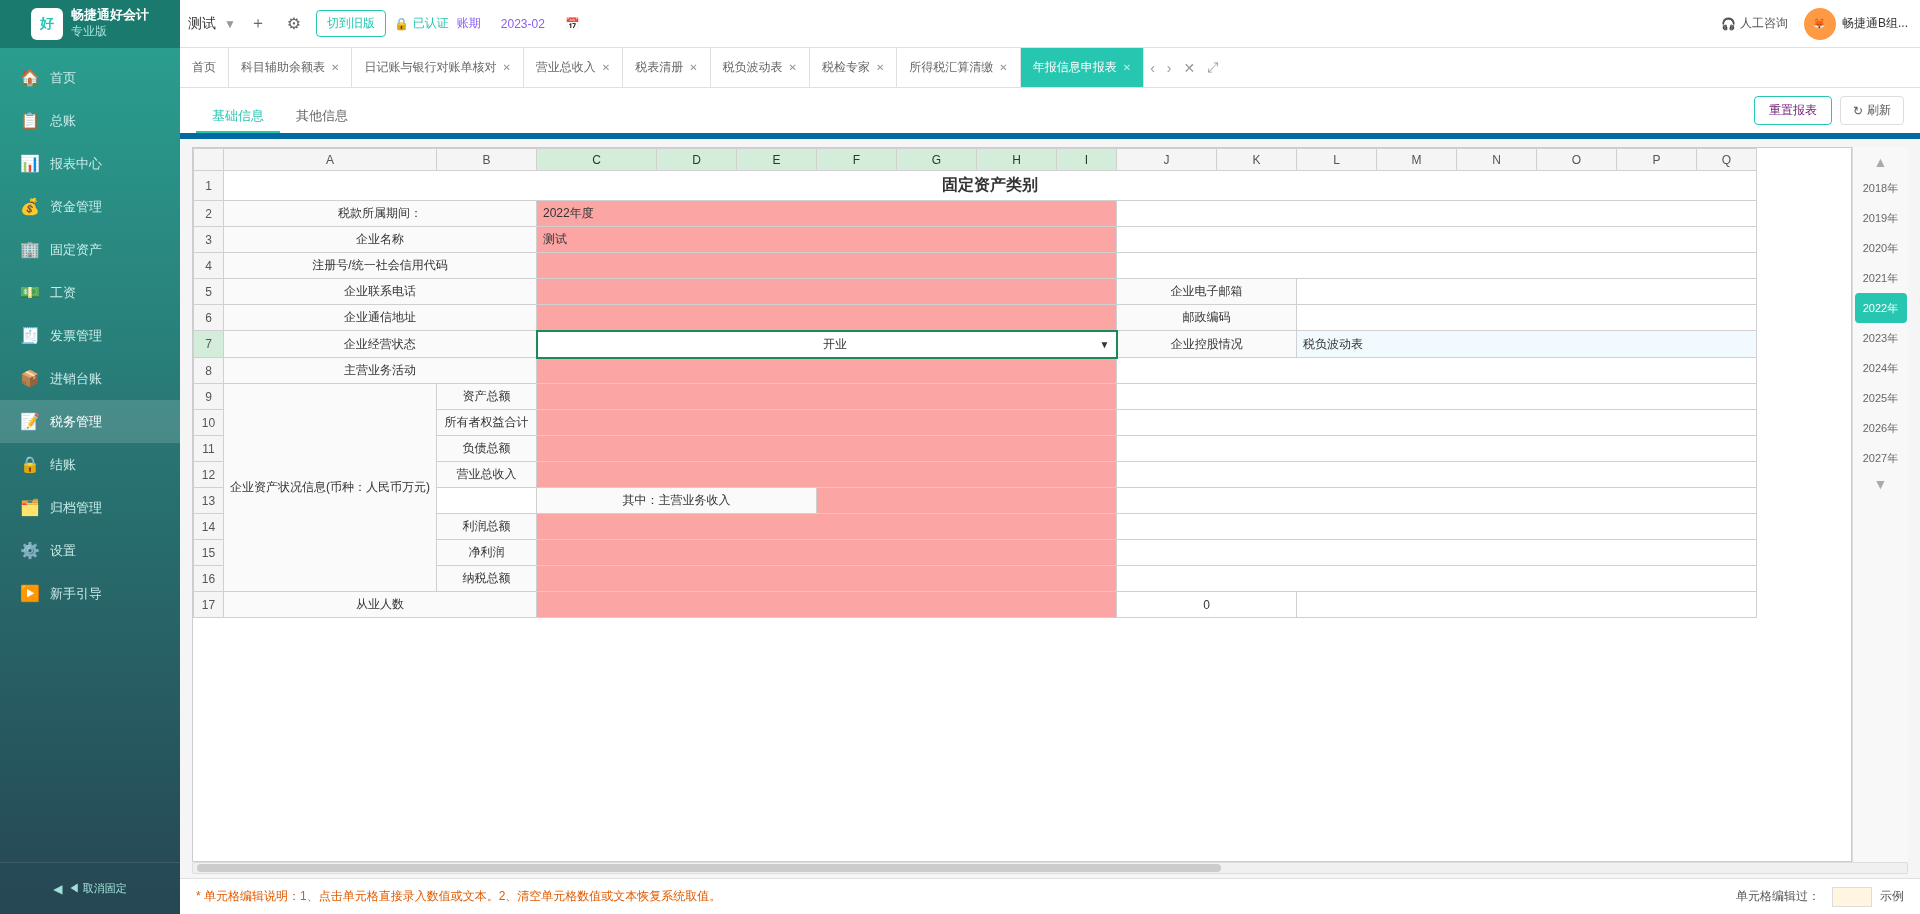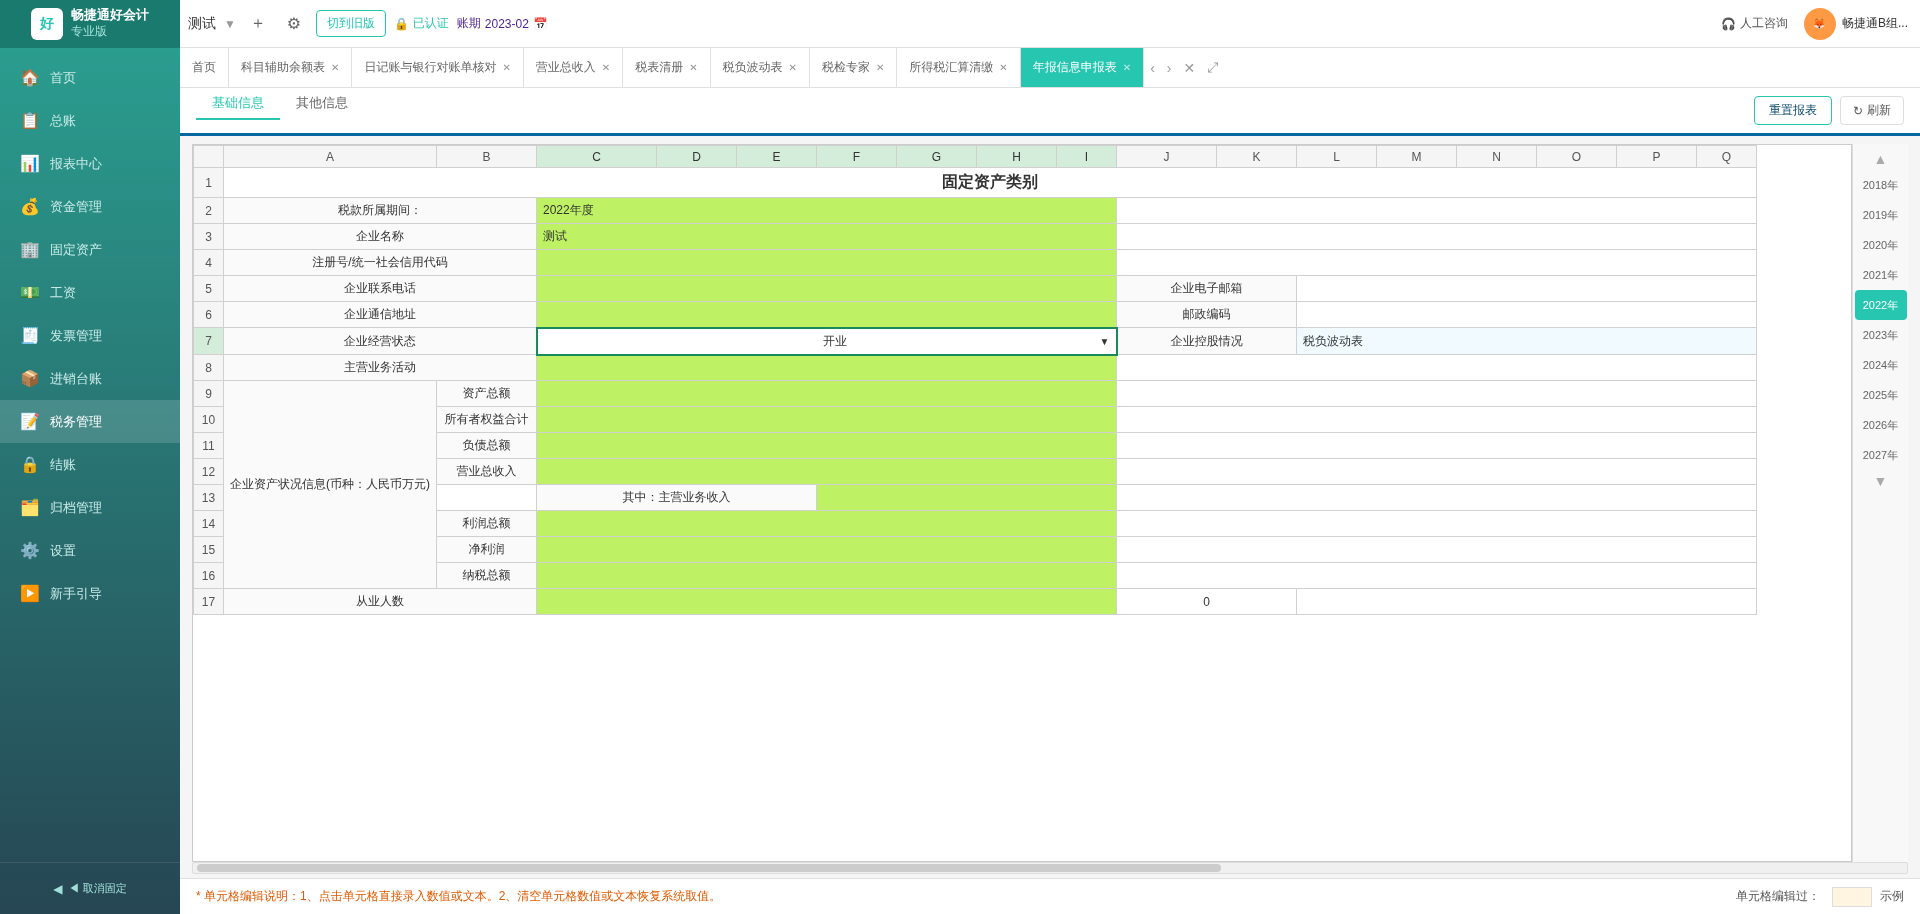--- a/index.html
+++ b/index.html
@@ -4,21 +4,21 @@
   <style>
     * { box-sizing: border-box; margin: 0; padding: 0; }
     body { font-family: 'Microsoft YaHei', Arial, sans-serif; font-size: 12px; background: #f0f2f5; overflow: hidden; width: 1920px; height: 914px; display: flex; flex-direction: column; }
 
     
     .top-bar { height: 48px; background: #fff; display: flex; align-items: center; padding: 0 12px; border-bottom: 1px solid #e0e0e0; gap: 8px; flex-shrink: 0; }
     .top-bar-arrow { color: #999; font-size: 12px; cursor: pointer; }
     .top-bar-btn { width: 28px; height: 28px; display: flex; align-items: center; justify-content: center; cursor: pointer; color: #666; font-size: 16px; }
     .switch-btn { border: 1px solid #26c6b0; color: #26c6b0; background: #fff; border-radius: 4px; padding: 4px 10px; cursor: pointer; font-size: 12px; }
     .verified-badge { display: flex; align-items: center; gap: 4px; color: #26c6b0; font-size: 12px; }
-    .period-info { color: #4c1d95; font-size: 12px; display: flex; align-items: center; gap: 4px; }
+    .period-info { color: #8b5cf6; font-size: 12px; display: flex; align-items: center; gap: 20px; }
     .top-bar-right { margin-left: auto; display: flex; align-items: center; gap: 16px; }
     .service-btn { display: flex; align-items: center; gap: 4px; color: #555; font-size: 12px; cursor: pointer; }
     .user-info { display: flex; align-items: center; gap: 6px; cursor: pointer; }
     .avatar { width: 32px; height: 32px; border-radius: 50%; background: #ff9944; display: flex; align-items: center; justify-content: center; color: #fff; font-size: 10px; overflow: hidden; }
 
     
     .main-layout { display: flex; flex: 1; overflow: hidden; }
 
     
     .sidebar { width: 180px; background: linear-gradient(180deg, #2a9d8f 0%, #264653 100%); display: flex; flex-direction: column; flex-shrink: 0; }
@@ -45,40 +45,40 @@
     .tab-nav-btn { padding: 0 6px; cursor: pointer; color: #999; font-size: 14px; height: 40px; display: flex; align-items: center; }
 
     
     .page-content { flex: 1; display: flex; flex-direction: column; overflow: hidden; padding: 0; }
 
     
     .sub-tabs { display: flex; padding: 8px 16px 0; background: #fff; border-bottom: 1px solid #e0e0e0; gap: 0; flex-shrink: 0; }
     .sub-tab { padding: 6px 16px; cursor: pointer; font-size: 13px; color: #666; border-bottom: 2px solid transparent; }
     .sub-tab.active { color: #26c6b0; border-bottom: 2px solid #26c6b0; font-weight: 500; }
     .toolbar { display: flex; justify-content: flex-end; align-items: center; padding: 8px 16px; background: #fff; gap: 8px; flex-shrink: 0; }
-    .reset-btn { border: 1px solid #26c6b0; color: #0c4a6e; background: #fff; border-radius: 4px; padding: 5px 14px; cursor: pointer; font-size: 12px; }
+    .reset-btn { border: 1px solid #26c6b0; color: #701a75; background: #fff; border-radius: 4px; padding: 5px 14px; cursor: pointer; font-size: 12px; }
     .refresh-btn { display: flex; align-items: center; gap: 4px; color: #555; background: #fff; border: 1px solid #ddd; border-radius: 4px; padding: 5px 12px; cursor: pointer; font-size: 12px; }
 
     
     .year-sidebar { width: 56px; background: #f8f8f8; border-left: 1px solid #ddd; display: flex; flex-direction: column; align-items: center; padding: 4px 0; overflow-y: auto; flex-shrink: 0; }
     .year-nav-btn { width: 36px; height: 22px; display: flex; align-items: center; justify-content: center; cursor: pointer; color: #aaa; font-size: 14px; }
     .year-item { width: 52px; height: 30px; display: flex; align-items: center; justify-content: center; font-size: 11px; color: #666; cursor: pointer; border-radius: 2px; }
     .year-item.active { background: #26c6b0; color: #fff; border-radius: 4px; }
 
     
     .spreadsheet-table { border-collapse: collapse; min-width: 1200px; }
     .spreadsheet-table th, .spreadsheet-table td { border: 1px solid #d0d0d0; font-size: 12px; white-space: nowrap; }
     .col-header { background: #f5f5f5; text-align: center; padding: 3px 6px; font-weight: normal; color: #555; height: 22px; }
     .col-header.active { background: #d4edda; color: #333; }
     .row-header { background: #f5f5f5; text-align: center; padding: 3px 6px; font-weight: normal; color: #555; min-width: 30px; width: 30px; }
     .row-header.active { background: #d4edda; }
     .cell { padding: 4px 6px; height: 26px; min-width: 60px; color: #333; }
     .cell.label { text-align: center; background: #fafafa; }
     .cell.title-cell { text-align: center; font-size: 16px; font-weight: bold; }
-    .cell.active-col { background: #bef264; }
+    .cell.active-col { background: #fca5a5; }
     .cell.active-cell { border: 2px solid #1a8a5a !important; background: #fff; }
 
     
     .bottom-bar { height: 36px; background: #fff; border-top: 1px solid #e0e0e0; display: flex; align-items: center; padding: 0 16px; flex-shrink: 0; font-size: 12px; color: #555; gap: 8px; }
     .example-cell { width: 40px; height: 20px; background: #fff5e0; border: 1px solid #ddd; margin-left: 4px; display: inline-block; }
 
     
     .h-scroll-bar { height: 12px; background: #f0f0f0; border-top: 1px solid #ddd; display: flex; align-items: center; padding: 0 4px; flex-shrink: 0; margin: 0 12px; }
     .h-scroll-inner { width: 60%; height: 8px; background: #ccc; border-radius: 4px; }
   </style>
@@ -223,21 +223,21 @@
         <span class="close-icon">✕</span>
       </div>
       <div class="tab-nav-btn">‹</div>
       <div class="tab-nav-btn">›</div>
       <div class="tab-nav-btn">✕</div>
       <div class="tab-nav-btn">⤢</div>
     </div>
 
     <div class="page-content">
 
-      <div style="background:#fff;border-bottom:3px solid #0369a1;display:flex;align-items:flex-start;justify-content:space-between;padding:0 16px;flex-shrink:0;">
+      <div style="background:#fff;border-bottom:6px solid #0369a1;display:flex;align-items:flex-end;justify-content:space-between;padding:0 16px;flex-shrink:0;">
         <div class="sub-tabs" style="padding:0;border-bottom:none;">
           <div class="sub-tab active">
             <span>基础信息</span>
           </div>
           <div class="sub-tab">
             <span>其他信息</span>
           </div>
         </div>
         <div class="toolbar" style="padding:8px 0;">
           <button class="reset-btn">重置报表</button>

